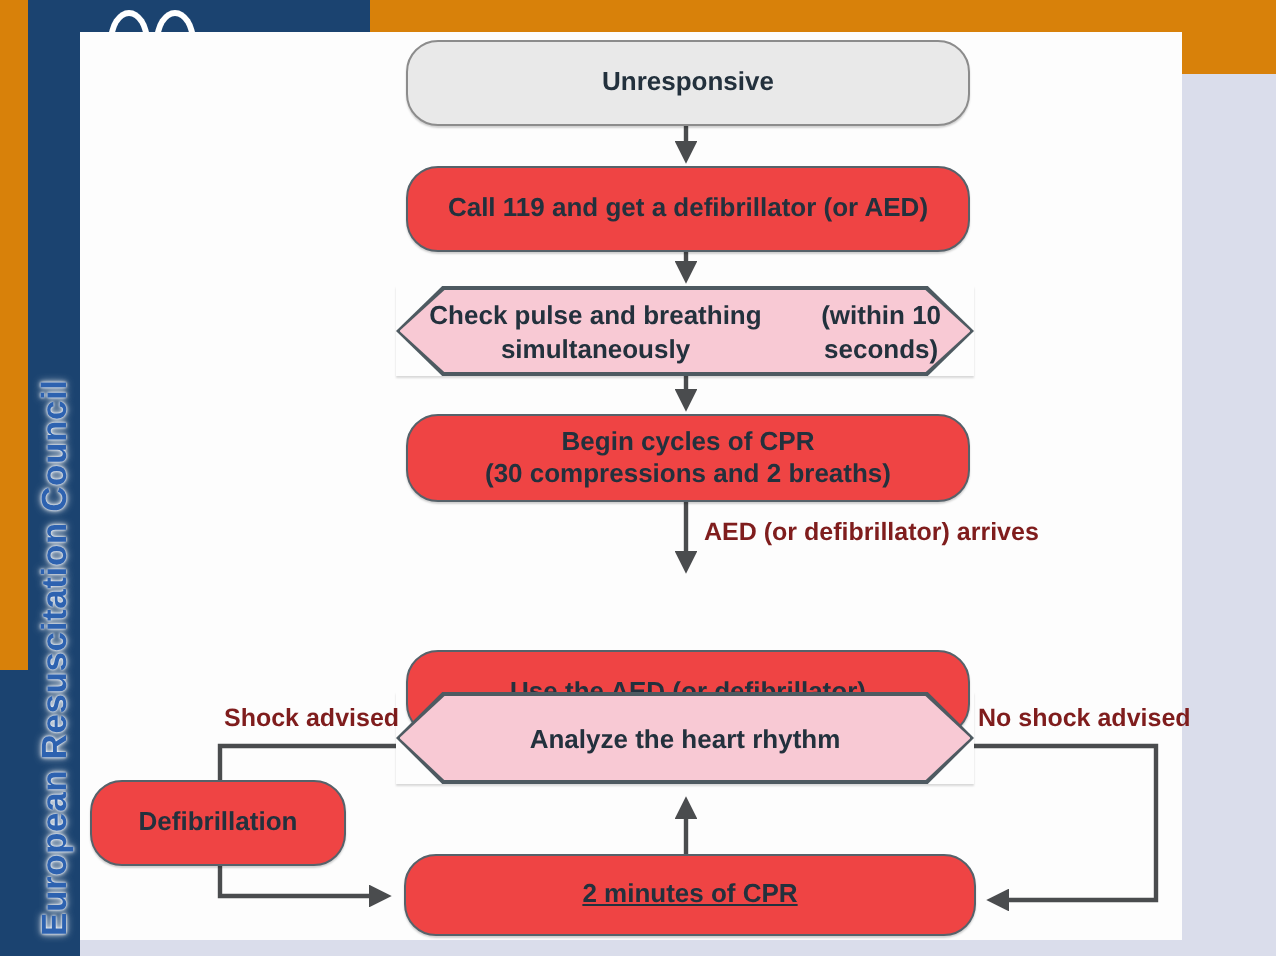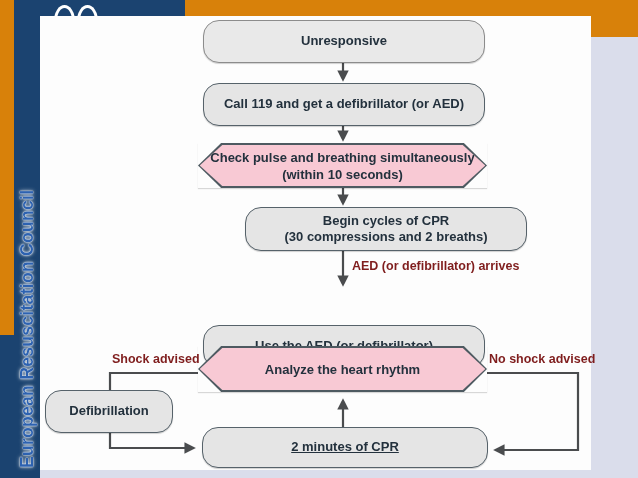--- a/index.html
+++ b/index.html
@@ -31,27 +31,27 @@
     white-space:nowrap;
   }
 
   
   .node{
     position:absolute;display:flex;flex-direction:column;align-items:center;justify-content:center;
     border-radius:16px;color:#23313d;font-size:13px;font-weight:600;line-height:16.5px;
     text-align:center;box-shadow:0 1px 1px rgba(0,0,0,.18);
   }
   .node.gray{background:#e9e9e9;border:1.6px solid #8c8c8c;}
-  .node.blue{background:#e5e5e5;border:1.6px solid #56626a;}
+  .node.blue{background:#ef4444;border:1.6px solid #56626a;}
   .hex{position:absolute;box-shadow:0 1px 1px rgba(0,0,0,.15);}
   .hex .hex-border{position:absolute;inset:0;background:#4e5a61;
     clip-path:polygon(0 50%,8% 0,92% 0,100% 50%,92% 100%,8% 100%);}
   .hex .hex-fill{position:absolute;inset:1.7px;background:#f8c9d4;
     clip-path:polygon(0 50%,8% 0,92% 0,100% 50%,92% 100%,8% 100%);
-    display:flex;flex-direction:column;align-items:center;justify-content:center;
+    display:flex;flex-direction:row;align-items:center;justify-content:center;
     color:#23313d;font-size:13px;font-weight:600;line-height:17px;text-align:center;}
   .edge-label{position:absolute;color:#7f1d1d;font-size:12.5px;font-weight:600;white-space:nowrap;}
   svg.connectors{position:absolute;left:0;top:0;pointer-events:none;}
 </style>
 </head>
 <body>
 
 <div class="slide">
 
   <div class="content-panel"></div>
@@ -99,21 +99,21 @@
   </div>
 
   <div class="hex" style="left:198px;top:143px;width:289px;height:45px;">
     <div class="hex-border"></div>
     <div class="hex-fill">
       <span>Check pulse and breathing simultaneously</span>
       <span>(within 10 seconds)</span>
     </div>
   </div>
 
-  <div class="node blue" style="left:203px;top:207px;width:280px;height:42px;margin-left:42px;">
+  <div class="node blue" style="left:203px;top:207px;width:280px;height:42px;">
     <span>Begin cycles of CPR</span>
     <span>(30 compressions and 2 breaths)</span>
   </div>
 
   <div class="edge-label" style="left:352px;top:259px;">AED (or defibrillator) arrives</div>
 
   <div class="node blue" style="left:203px;top:289px;width:280px;height:41px;margin-top:36px;">
     <span>Use the AED (or defibrillator)</span>
   </div>
 

